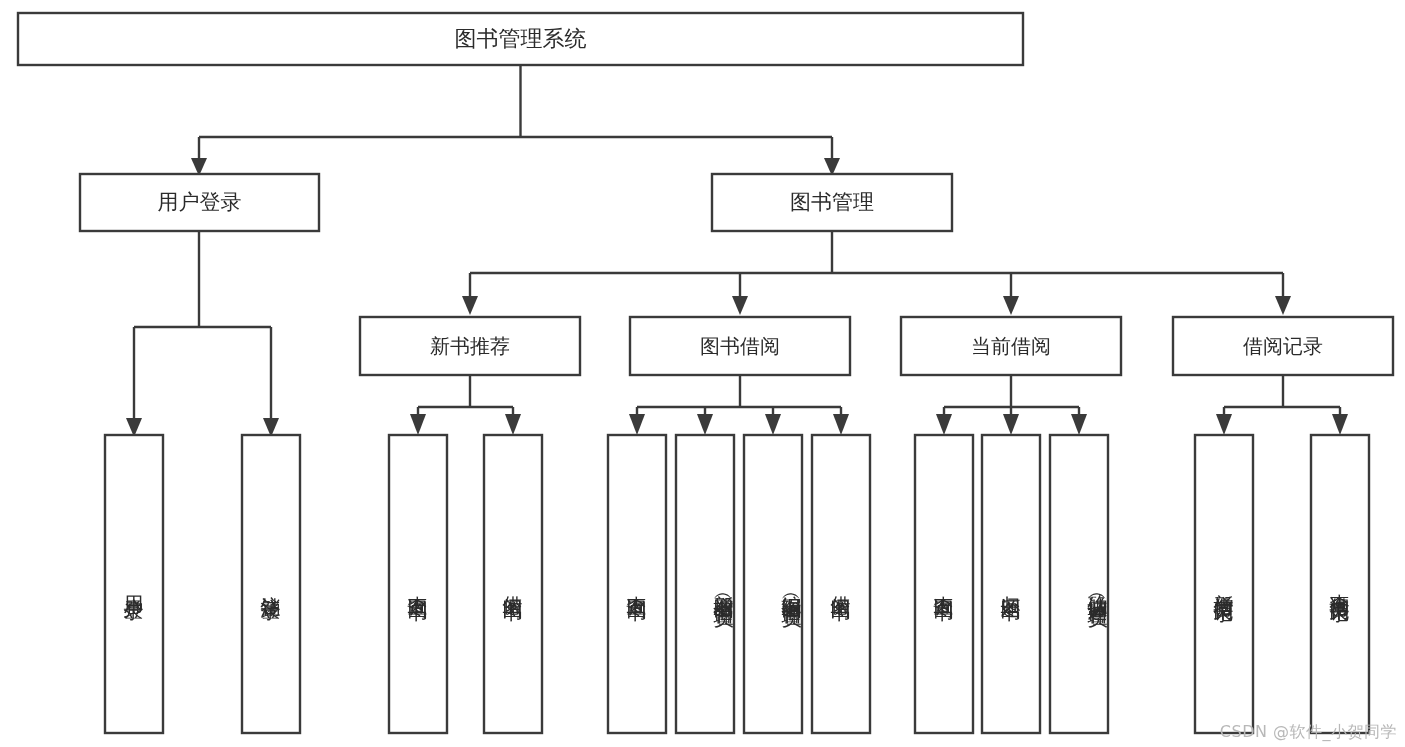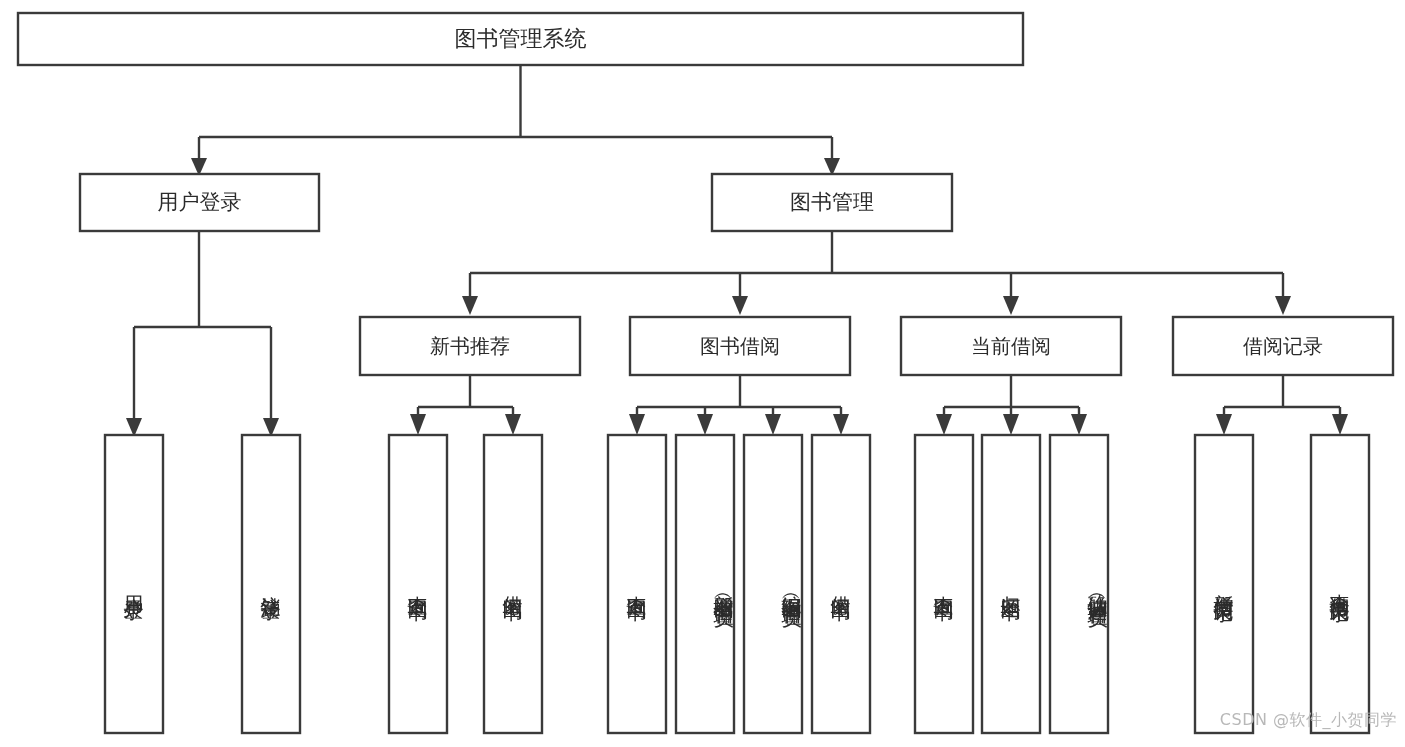--- a/index.html
+++ b/index.html
@@ -65,21 +65,21 @@
     color: #2b2b2b;
     white-space: nowrap;
     pointer-events: none;
   }
   .leaf-label-wrap.center-v {
     align-items: center;
   }
   .watermark {
     position: absolute;
     right: 8px;
-    bottom: 16px;
+    bottom: 4px;
     font-family: "DejaVu Sans", "Liberation Sans", sans-serif;
     font-size: 16px;
     color: #b8b8b8;
     letter-spacing: 0.5px;
     user-select: none;
   }
 </style>
 </head>
 <body>
 

